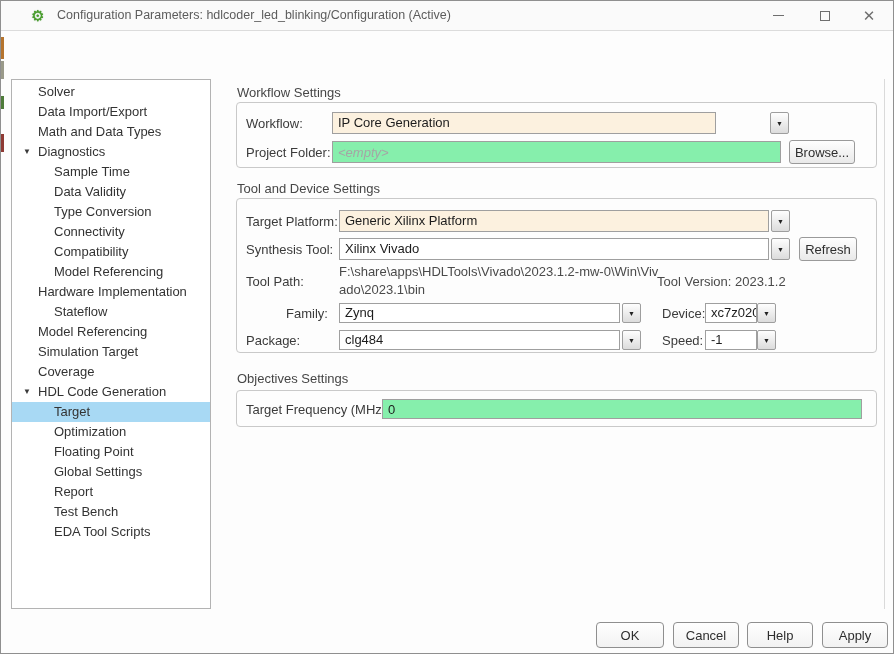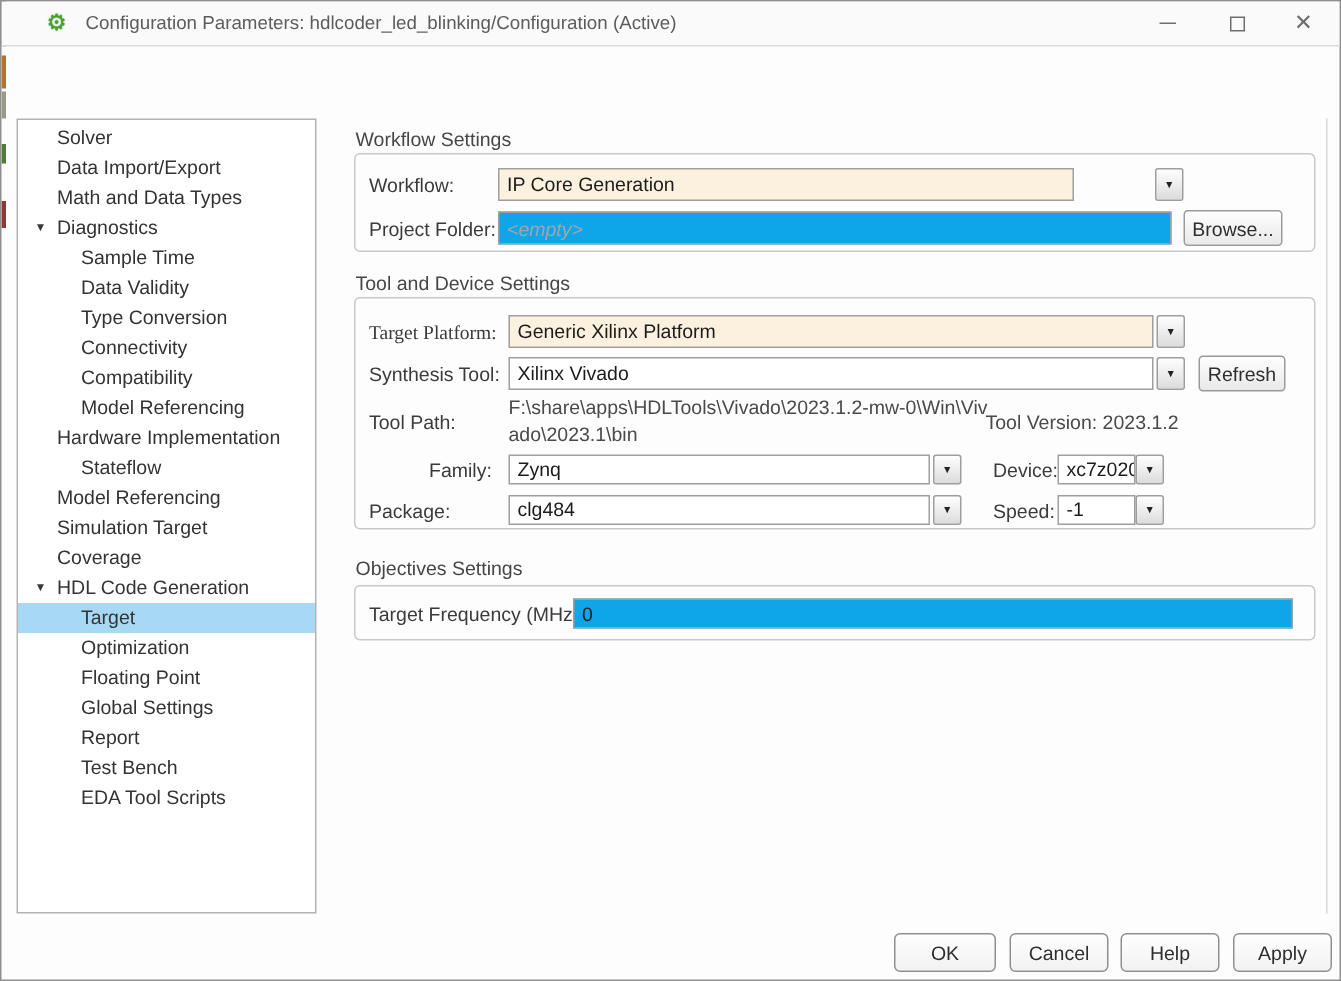--- a/index.html
+++ b/index.html
@@ -39,21 +39,21 @@
   .main::after{content:'';position:absolute;right:0;top:0;width:1px;height:100%;background:#dadada;}
   .section-title{position:absolute;left:8px;font-size:13px;color:#464646;}
   .groupbox{position:absolute;left:7px;width:641px;border:1px solid #c9c9c9;border-radius:4px;background:#fdfdfd;}
   .field-label{position:absolute;font-size:13px;color:#3b3b3b;white-space:nowrap;}
   .combo-field{position:absolute;height:22px;border:1px solid #9f9f9f;background:#fff;font-size:13px;line-height:20px;padding-left:5px;color:#1c1c1c;white-space:nowrap;overflow:hidden;cursor:default;}
   .combo-field.highlight{background:#fcf1df;}
   .combo-field.small{height:20px;line-height:18px;}
   .arrow-btn{position:absolute;width:19px;height:22px;border:1px solid #9e9e9e;border-radius:2px;background:linear-gradient(#fefefe,#dcdcdc);display:flex;align-items:center;justify-content:center;cursor:default;}
   .arrow-btn.small{height:20px;}
   .arrow-btn span{font-size:7px;color:#222;line-height:1;}
-  .text-input{position:absolute;height:22px;border:1px solid #9f9f9f;background:#0ea5e9;font-size:13px;padding-left:5px;color:#1c1c1c;font-family:"Liberation Sans", sans-serif;outline:none;}
+  .text-input{position:absolute;height:22px;border:1px solid #9f9f9f;background:#86efac;font-size:13px;padding-left:5px;color:#1c1c1c;font-family:"Liberation Sans", sans-serif;outline:none;}
   .text-input::placeholder{font-style:italic;color:#a5a5a5;opacity:1;}
   .push-btn{position:absolute;border:1px solid #9a9a9a;border-radius:3px;background:linear-gradient(#fefefe,#e9e9e9);font-size:13px;color:#2e2e2e;display:flex;align-items:center;justify-content:center;cursor:default;font-family:"Liberation Sans", sans-serif;}
   .static-text{position:absolute;font-size:13px;color:#4a4a4a;}
   .toolpath-value{width:325px;word-break:break-all;line-height:1.35;}
   
   .footer-btn{position:absolute;top:621px;height:26px;border:1px solid #8f8f8f;border-radius:4px;background:linear-gradient(#fefefe,#f2f2f2);font-size:13px;color:#2e2e2e;display:flex;align-items:center;justify-content:center;cursor:default;font-family:"Liberation Sans", sans-serif;}
 </style>
 </head>
 <body>
 
@@ -115,21 +115,21 @@
       <div class="arrow-btn" style="left:533px;top:9px;">
           <span>▼</span>
         </div>
       <div class="field-label" style="left:9px;top:42px;">Project Folder:</div>
       <input type="text" class="text-input" style="left: 95px; top: 38px; width: 449px;" placeholder="&lt;empty&gt;">
       <div class="push-btn" style="left:552px;top:37px;width:66px;height:24px;">Browse...</div>
     </div>
 
     <div class="section-title" style="top:102px;">Tool and Device Settings</div>
     <div class="groupbox" style="top:119px;height:155px;">
-      <div class="field-label" style="left:9px;top:15px;font-family:Liberation Serif, serif;">Target Platform:</div>
+      <div class="field-label" style="left:9px;top:15px;">Target Platform:</div>
       <div class="combo-field highlight" style="left:102px;top:11px;width:430px;">Generic Xilinx Platform</div>
       <div class="arrow-btn" style="left:534px;top:11px;">
           <span>▼</span>
         </div>
 
       <div class="field-label" style="left:9px;top:43px;">Synthesis Tool:</div>
       <div class="combo-field" style="left:102px;top:39px;width:430px;">Xilinx Vivado</div>
       <div class="arrow-btn" style="left:534px;top:39px;">
           <span>▼</span>
         </div>

